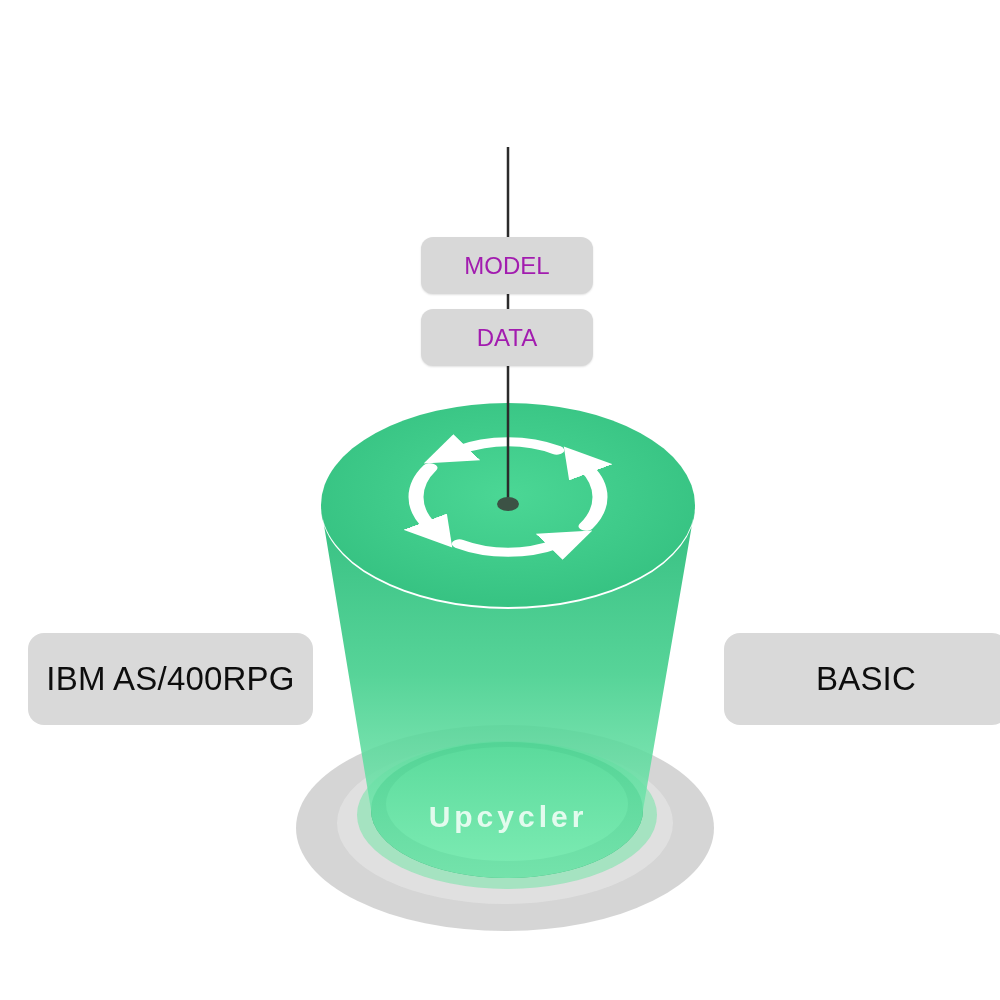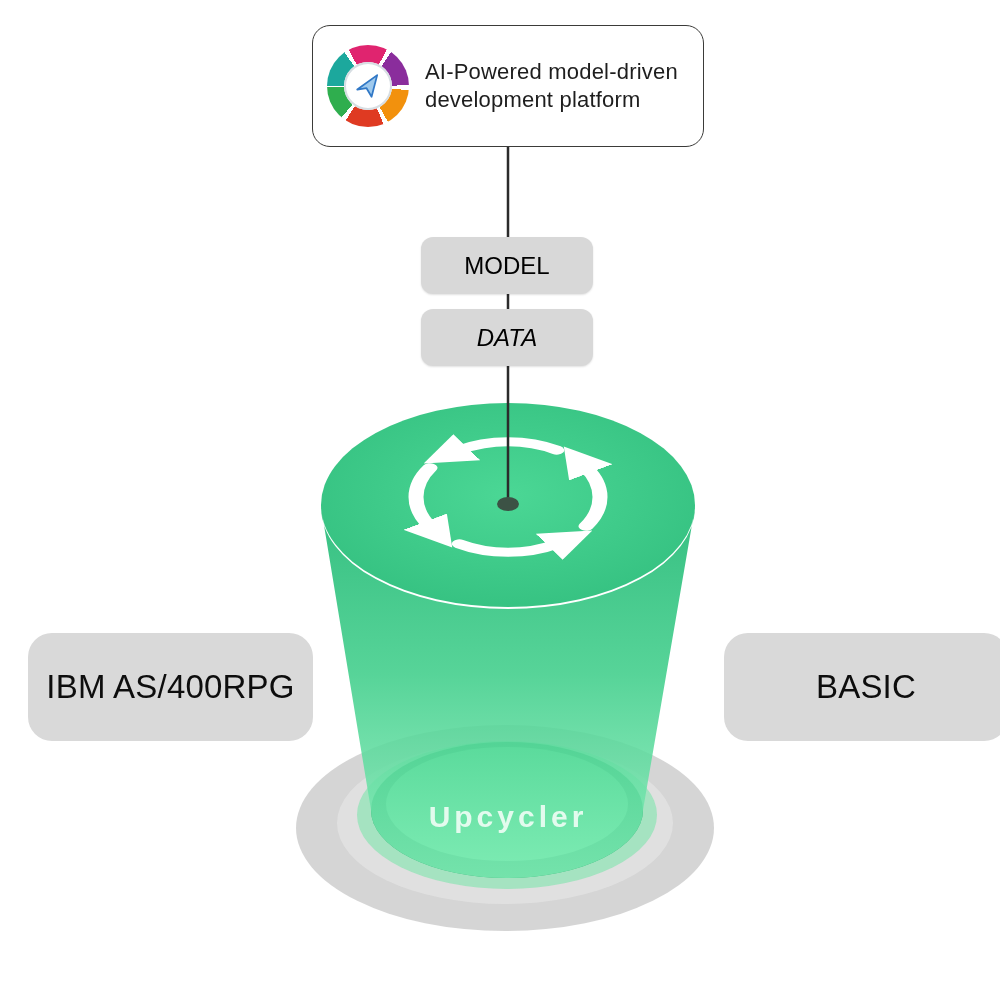--- a/index.html
+++ b/index.html
@@ -33,28 +33,28 @@
   }
   .logo-center svg{width:30px;height:30px;transform:rotate(-12deg);}
   .card-title{
     font-size:22px;line-height:28px;color:#1e1e1e;letter-spacing:.2px;
   }
 
   
   .pill{
     position:absolute;left:421px;width:172px;height:57px;border-radius:12px;
     background:#d8d8d8;display:flex;align-items:center;justify-content:center;
-    font-size:24px;color:#000000;z-index:3;box-shadow:0 1px 2px rgba(0,0,0,.12);
+    font-size:24px;color:#a21caf;z-index:3;box-shadow:0 1px 2px rgba(0,0,0,.12);
   }
   .pill.model{top:237px;}
-  .pill.data{top:309px;font-style:italic;}
+  .pill.data{top:309px;}
 
   
   .source{
-    position:absolute;top:633px;height:108px;border-radius:24px;background:#d9d9d9;
+    position:absolute;top:633px;height:92px;border-radius:16px;background:#d9d9d9;
     display:flex;align-items:center;justify-content:center;
     font-size:33px;color:#0d0d0d;z-index:3;letter-spacing:.2px;
   }
   .source.left{left:28px;width:285px;}
   .source.right{left:692px;width:284px;margin-left:32px;}
   .underline{text-underline-offset:5px;}
 </style>
 </head>
 <body>
 
@@ -93,33 +93,20 @@
       <path d="M -48.75 78.02 A 92 92 0 0 0 48.75 78.02" marker-end="url(#ah)"></path>
       <path d="M 78.02 48.75 A 92 92 0 0 0 78.02 -48.75" marker-end="url(#ah)"></path>
     </g>
 
     <line x1="508" y1="147" x2="508" y2="503" stroke="#2b2b2b" stroke-width="2.5"></line>
     <ellipse cx="508" cy="504" rx="11" ry="7" fill="#3c5245"></ellipse>
 
     <text x="508" y="827" text-anchor="middle" font-size="30" letter-spacing="4" font-weight="bold" fill="#e3fbee" font-family="Liberation Sans, sans-serif">Upcycler</text>
   </svg>
 
-  <div class="header-card">
-    <div class="logo">
-      <div class="logo-center">
-        <svg viewBox="0 0 24 24">
-          <path d="M3 13 L21 5 L13 21 L10.5 13.5 Z" fill="#9ec9ed" stroke="#3178c6" stroke-width="1.4" stroke-linejoin="round"></path>
-        </svg>
-      </div>
-    </div>
-    <div class="card-title">
-      <div>AI-Powered model-driven</div>
-      <div>development platform</div>
-    </div>
-  </div>
 
   <div class="pill model">
     <span>MODEL</span>
   </div>
   <div class="pill data">
     <span>DATA</span>
   </div>
 
   <div class="source left">
     <span>IBM AS/400 </span>

